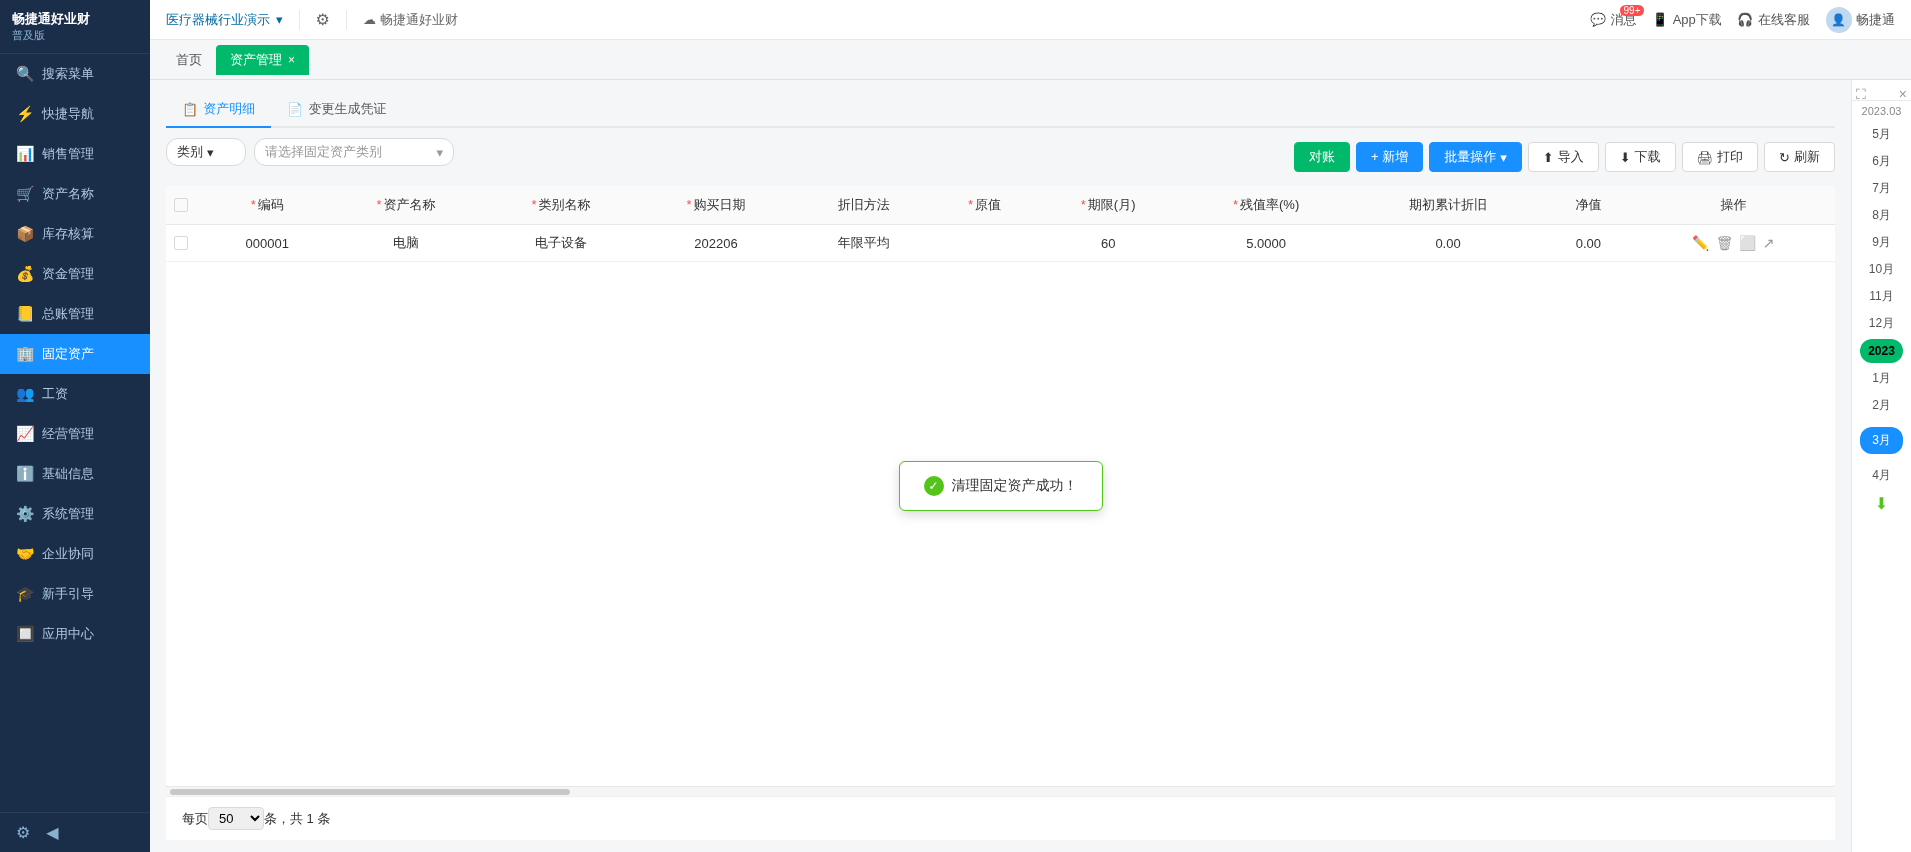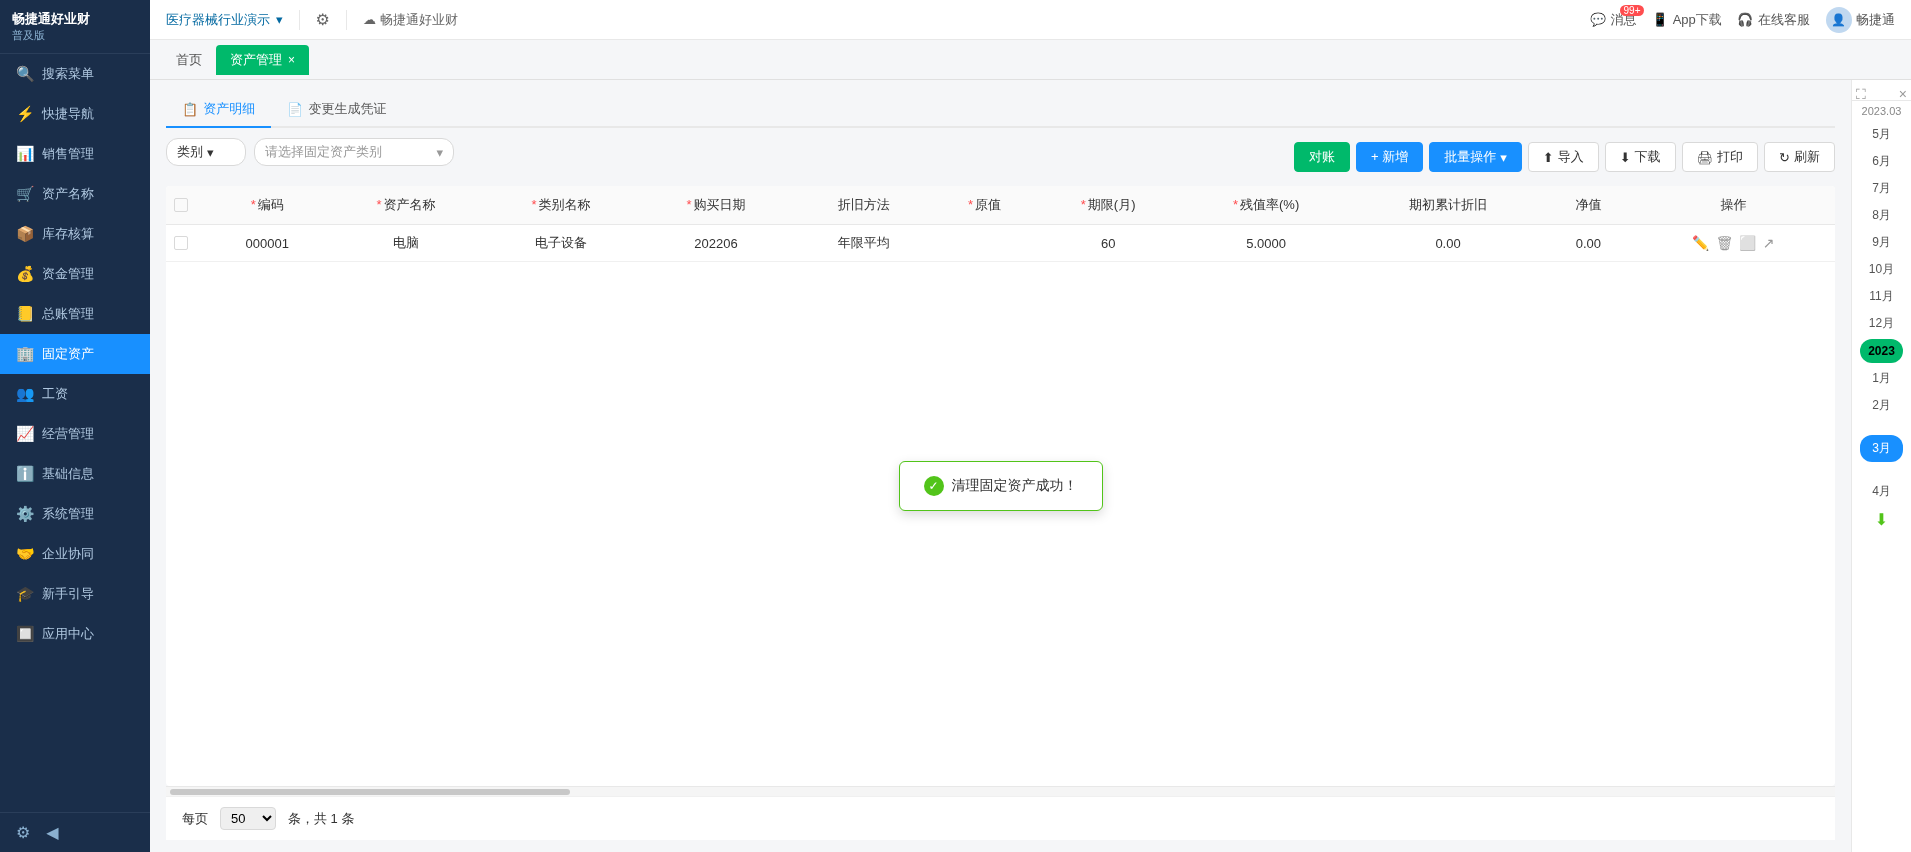--- a/index.html
+++ b/index.html
@@ -343,21 +343,21 @@
     .subtotal-row td {
       color: #666;
       font-size: 12px;
     }
 
     
     .pagination {
       padding: 10px 16px;
       display: flex;
       align-items: center;
-      gap: 12px;
+      gap: 0;
       background: #fff;
       border-top: 1px solid #f0f0f0;
       font-size: 13px;
       color: #333;
     }
     .pagination select {
       border: 1px solid #d9d9d9;
       border-radius: 4px;
       padding: 2px 6px;
       font-size: 13px;
@@ -393,21 +393,21 @@
       font-size: 12px;
       color: #555;
       cursor: pointer;
       text-align: center;
       width: 100%;
     }
     .month-item.current {
       background: #1890ff;
       color: #fff;
       border-radius: 12px;
-      margin: 16px 8px;
+      margin: 8px 8px;
       width: auto;
     }
     .month-item.year-label {
       background: #00b96b;
       color: #000000;
       border-radius: 12px;
       margin: 2px 8px;
       width: auto;
       font-weight: bold;
     }

